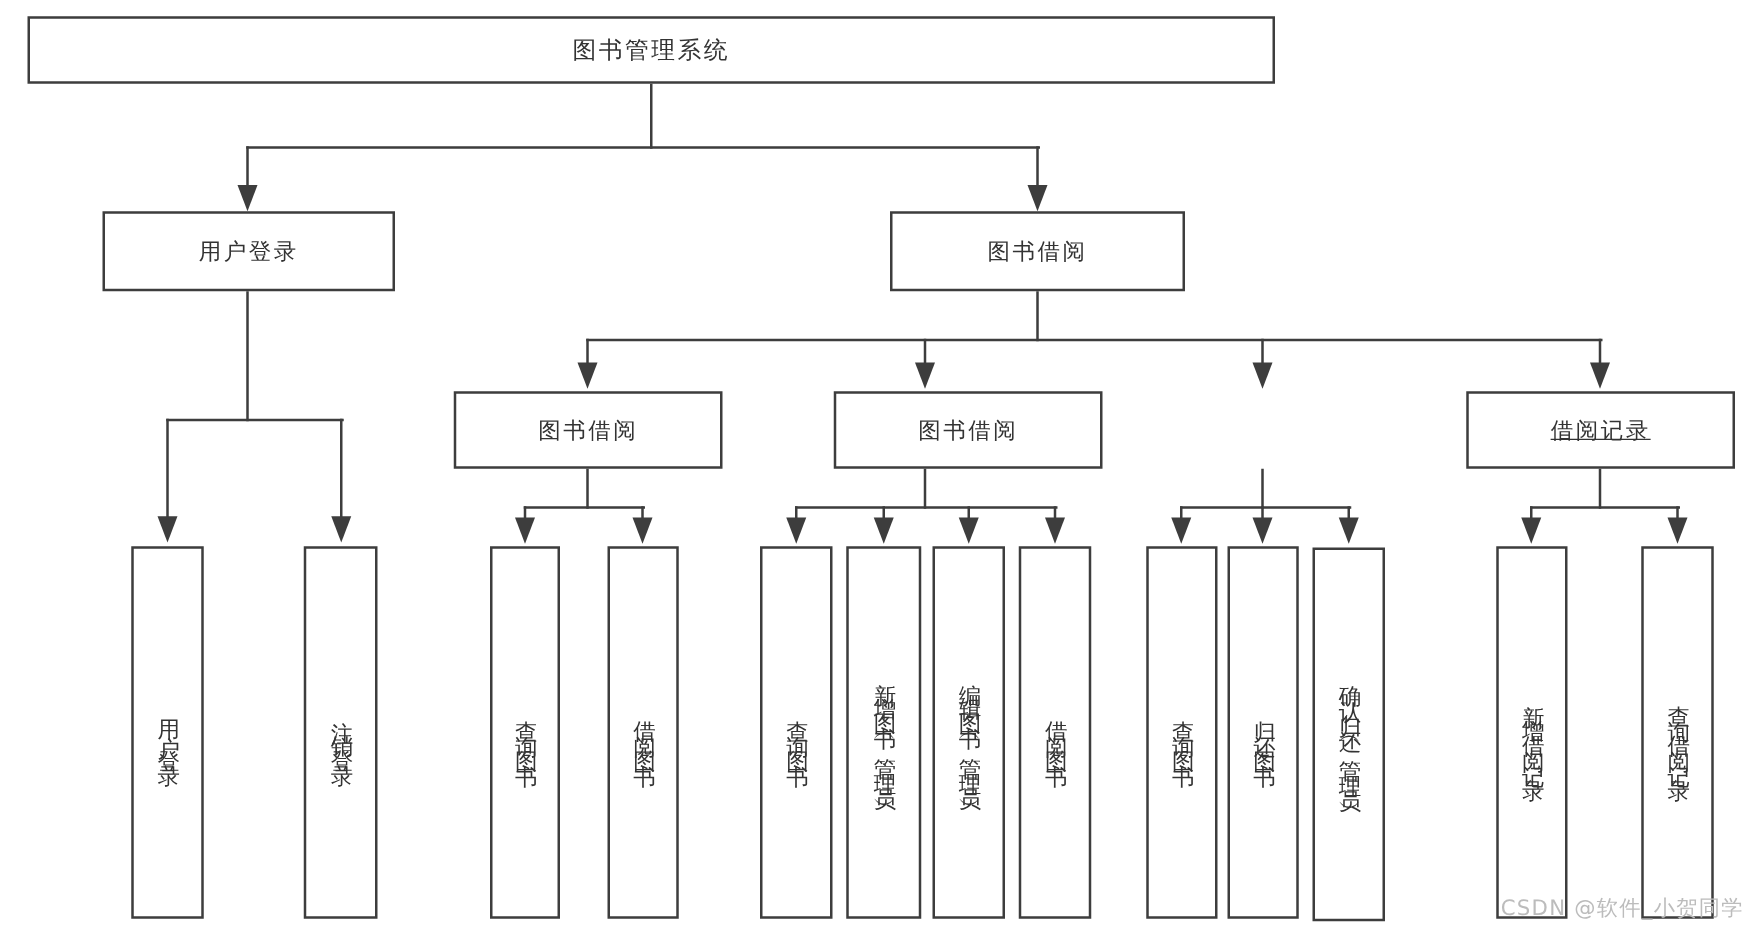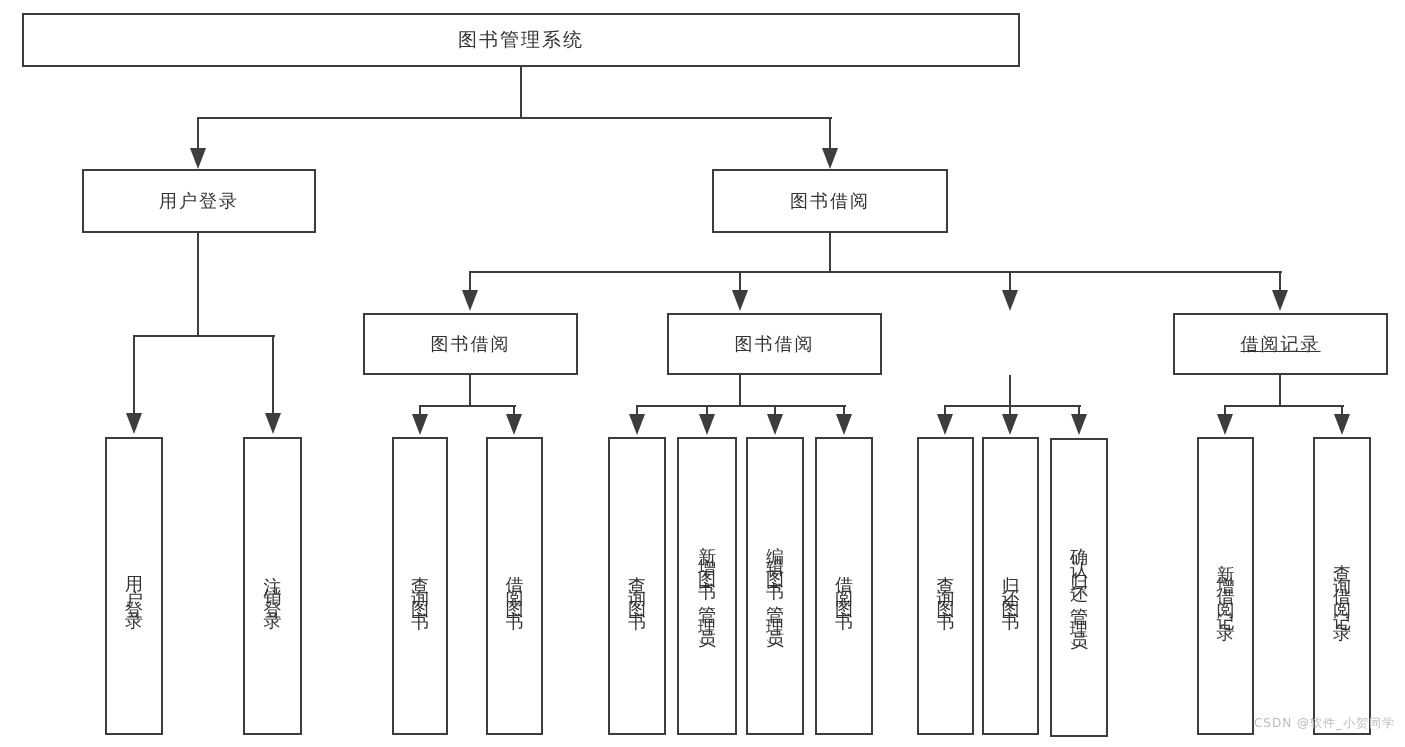--- a/index.html
+++ b/index.html
@@ -20,21 +20,21 @@
     font-size:18px;letter-spacing:12px;color:#333333;line-height:1;
   }
   .line{position:absolute;background:#3d3d3d;}
   .arrow{
     position:absolute;width:0;height:0;
     border-left:8px solid transparent;border-right:8px solid transparent;
     border-top:21px solid #3d3d3d;
   }
   .watermark{
     position:absolute;left:1150px;top:715px;width:245px;text-align:right;
-    font-size:12px;color:#bcbcbc;z-index:10;letter-spacing:1px;white-space:nowrap;
+    font-size:17px;color:#bcbcbc;z-index:10;letter-spacing:1px;white-space:nowrap;
   }
 </style>
 </head>
 <body>
 
 <div id="stage">
 
   <div class="box root" style="left:22px;top:13px;width:998px;height:54px;">图书管理系统</div>
 
   <div class="line" style="left:520px;top:67px;width:2px;height:52px;"></div>

